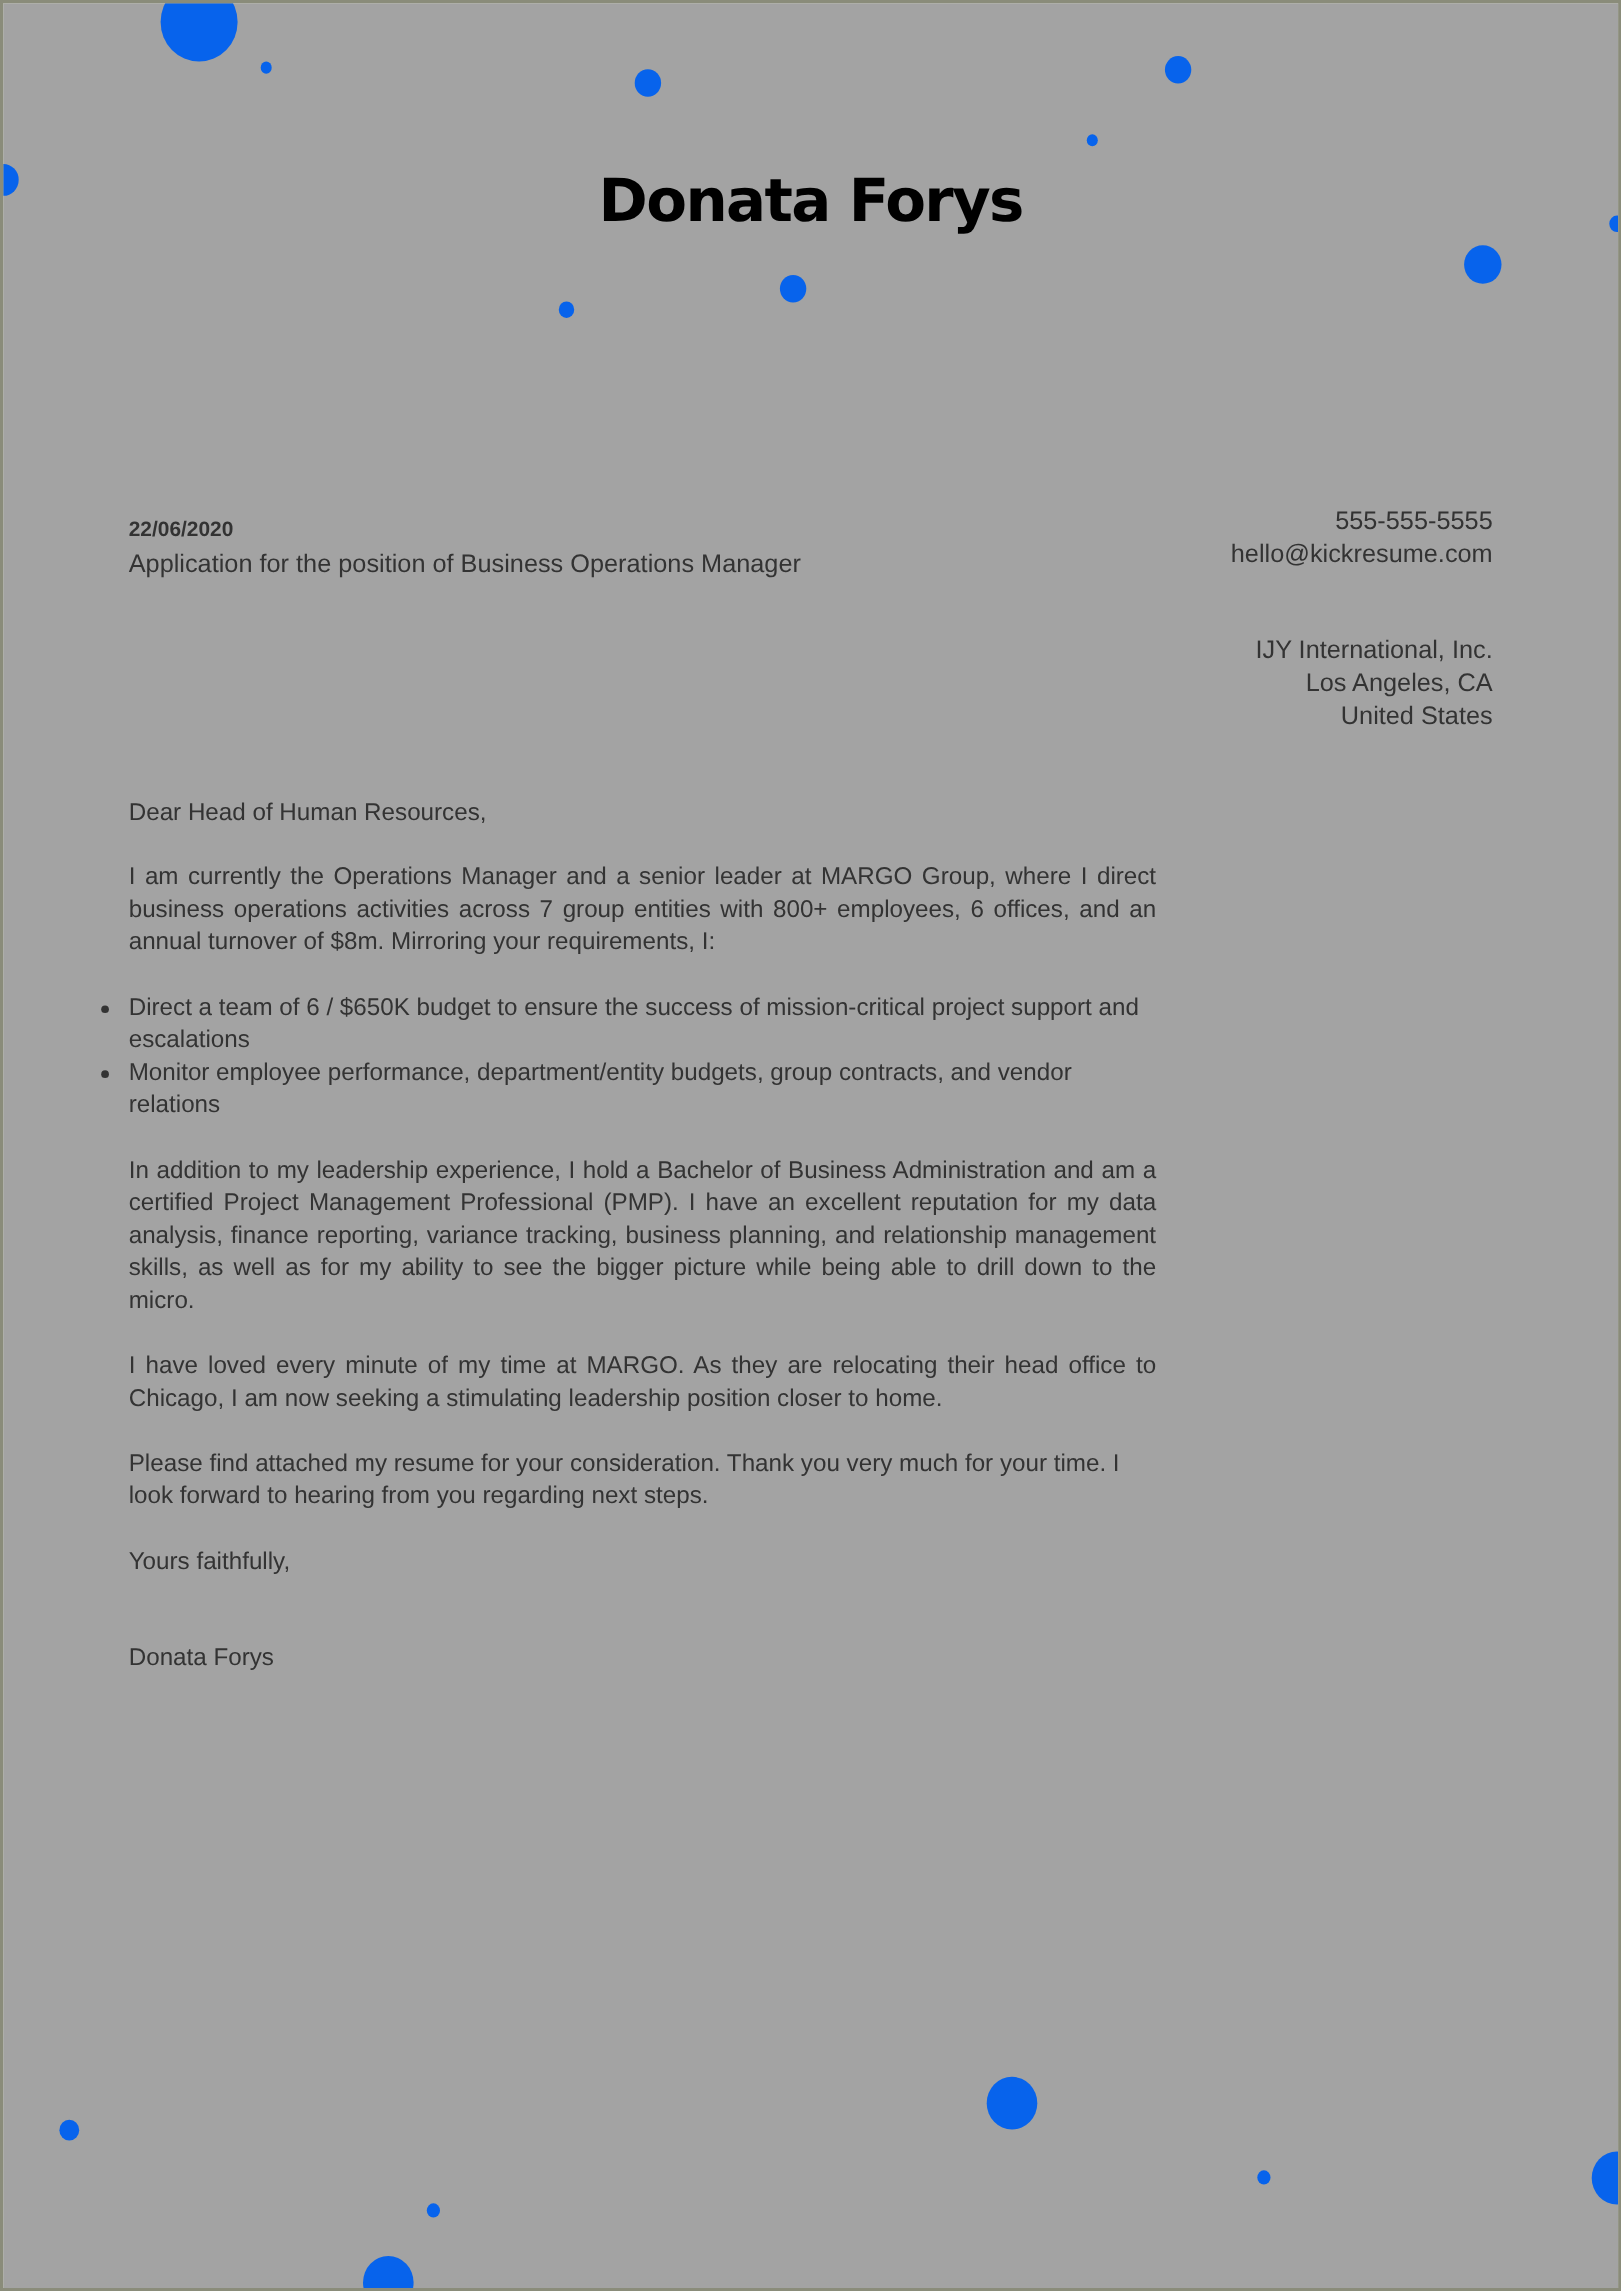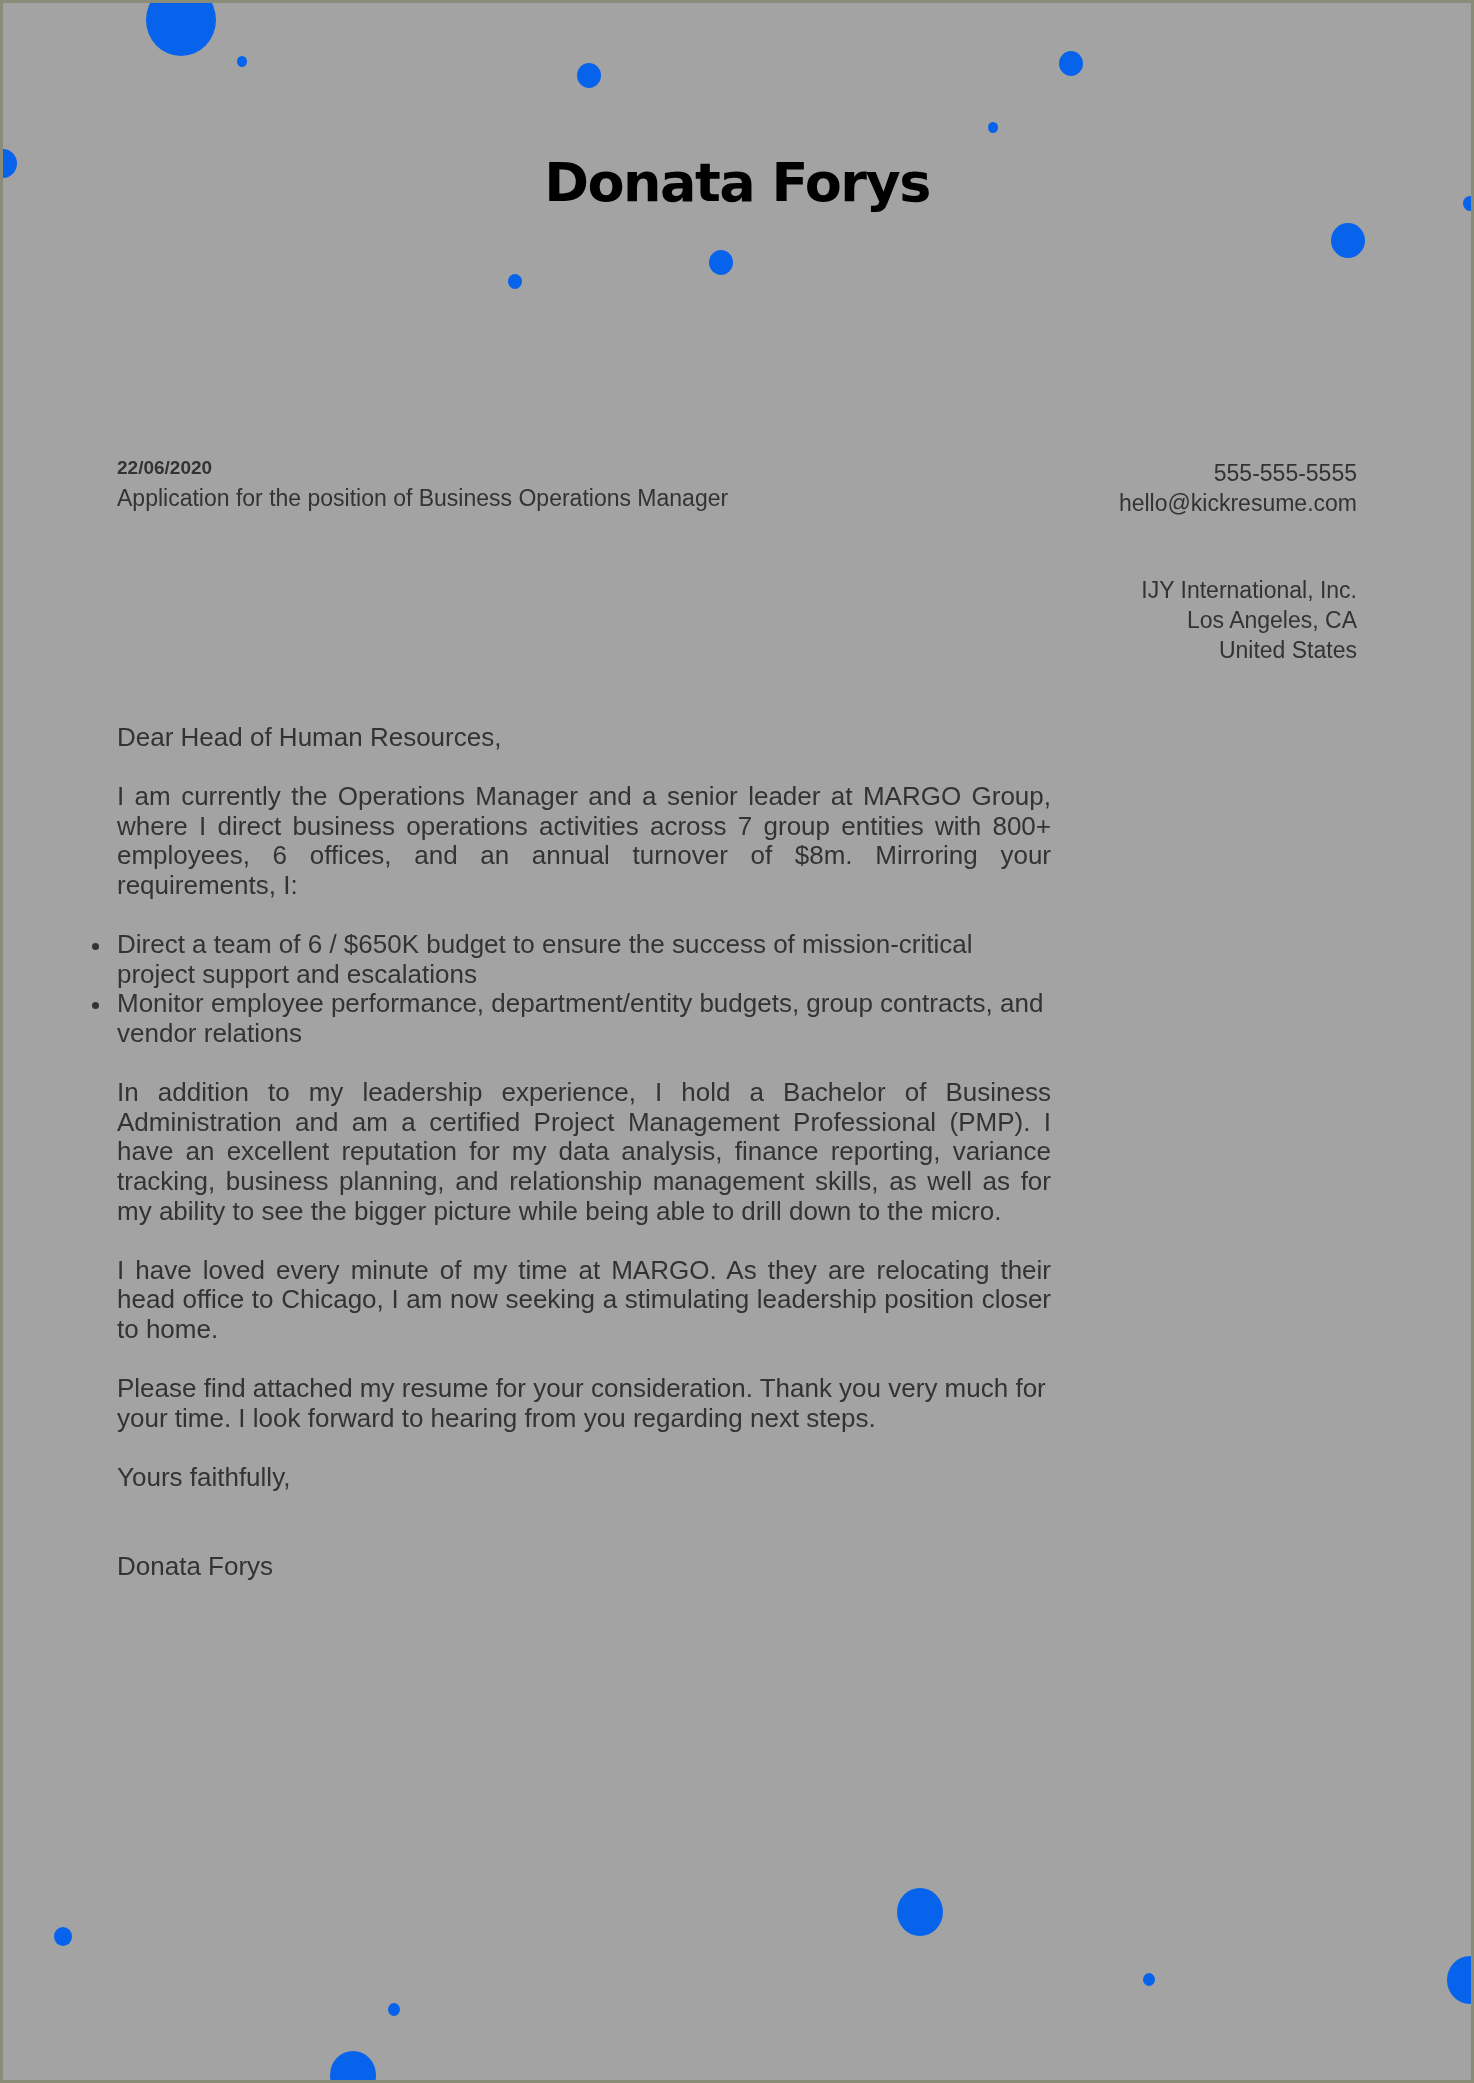--- a/index.html
+++ b/index.html
@@ -13,28 +13,28 @@
       position: absolute; left: 0; top: 0; width: 1474px; height: 2083px;
       box-sizing: border-box; border: 3px solid #8a8c7a; pointer-events: none; z-index: 5;
     }
     .page { position: absolute; left: 3px; top: 3px; right: 3px; bottom: 3px; overflow: hidden; background: #a3a3a3; }
     .dot { position: absolute; border-radius: 50%; background: #0763ec; }
     .name {
       position: absolute; left: 0; right: 0; top: 148px; text-align: center;
       font-family: "DejaVu Sans", sans-serif; font-weight: bold; font-size: 54px;
       letter-spacing: -1.5px; color: #000;
     }
-    .left-head { position: absolute; left: 114px; top: 450px; }
+    .left-head { position: absolute; left: 114px; top: 464px; }
     .date { font-weight: bold; font-size: 19px; color: #333; line-height: 30px; }
     .subject { font-size: 23px; line-height: 30px; color: #333; }
     .right-head { position: absolute; right: 114px; top: 455px; text-align: right; font-size: 23px; line-height: 30px; margin-left: 40px; }
     .company { position: absolute; right: 114px; top: 572px; text-align: right; font-size: 23px; line-height: 30px; }
     .body {
       position: absolute; left: 114px; top: 720px; width: 934px;
-      font-size: 26px; line-height: 29.6px; color: #333;
+      font-size: 22px; line-height: 29.6px; color: #333;
     }
     .body p { margin: 0 0 29.6px 0; }
     .body p.just { text-align: justify; }
     .body ul { margin: 0 0 29.6px 0; padding: 0; list-style: none; }
     .body li { position: relative; }
     .body li::before {
       content: ""; position: absolute; left: -25px; top: 13px; width: 7px; height: 7px;
       border-radius: 50%; background: #333;
     }
     .signature-gap { height: 29.6px; }

